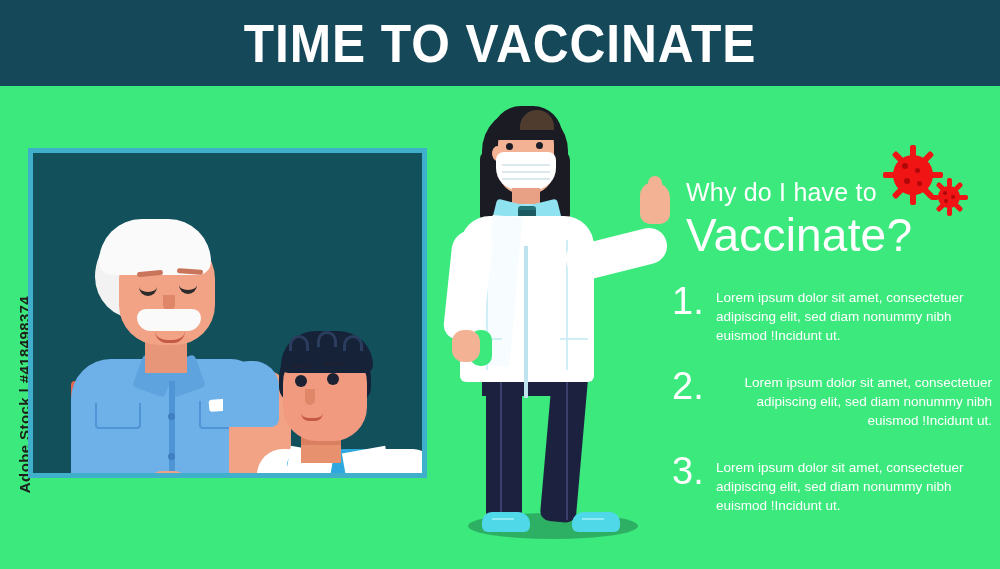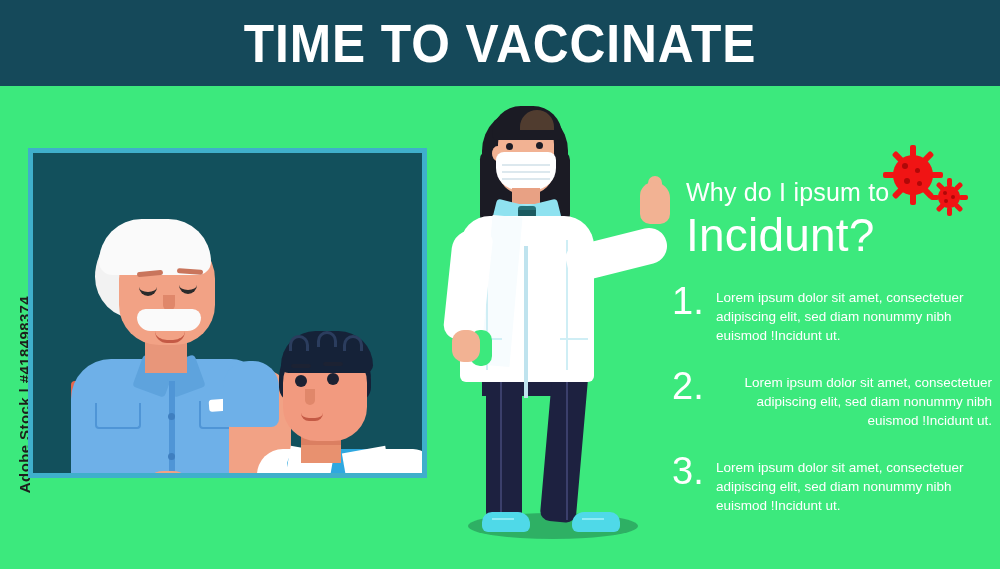--- a/index.html
+++ b/index.html
@@ -541,22 +541,22 @@
     <div class="virus-spike" style="left:2px;top:2px;width:9px;height:5px;transform:rotate(45deg)"></div>
     <div class="virus-spike" style="left:20px;top:2px;width:9px;height:5px;transform:rotate(-45deg)"></div>
     <div class="virus-spike" style="left:2px;top:23px;width:9px;height:5px;transform:rotate(-45deg)"></div>
     <div class="virus-spike" style="left:20px;top:23px;width:9px;height:5px;transform:rotate(45deg)"></div>
     <div class="virus-core" style="left:4px;top:4px;width:22px;height:22px"></div>
     <div class="virus-dot" style="left:9px;top:9px;width:4px;height:4px"></div>
     <div class="virus-dot" style="left:17px;top:13px;width:4px;height:4px"></div>
     <div class="virus-dot" style="left:10px;top:17px;width:4px;height:4px"></div>
   </div>
 
-  <div class="q-small">Why do I ipsum to</div>
-  <div class="q-big">Incidunt?</div>
+  <div class="q-small">Why do I have to</div>
+  <div class="q-big">Vaccinate?</div>
 
   <div class="list">
     <div class="list-item">
       <div class="list-num">1.</div>
       <div class="list-text">Lorem ipsum dolor sit amet, consectetuer adipiscing elit, sed diam nonummy nibh euismod !Incidunt ut.</div>
     </div>
     <div class="list-item ralign">
       <div class="list-num">2.</div>
       <div class="list-text">Lorem ipsum dolor sit amet, consectetuer adipiscing elit, sed diam nonummy nibh euismod !Incidunt ut.</div>
     </div>

